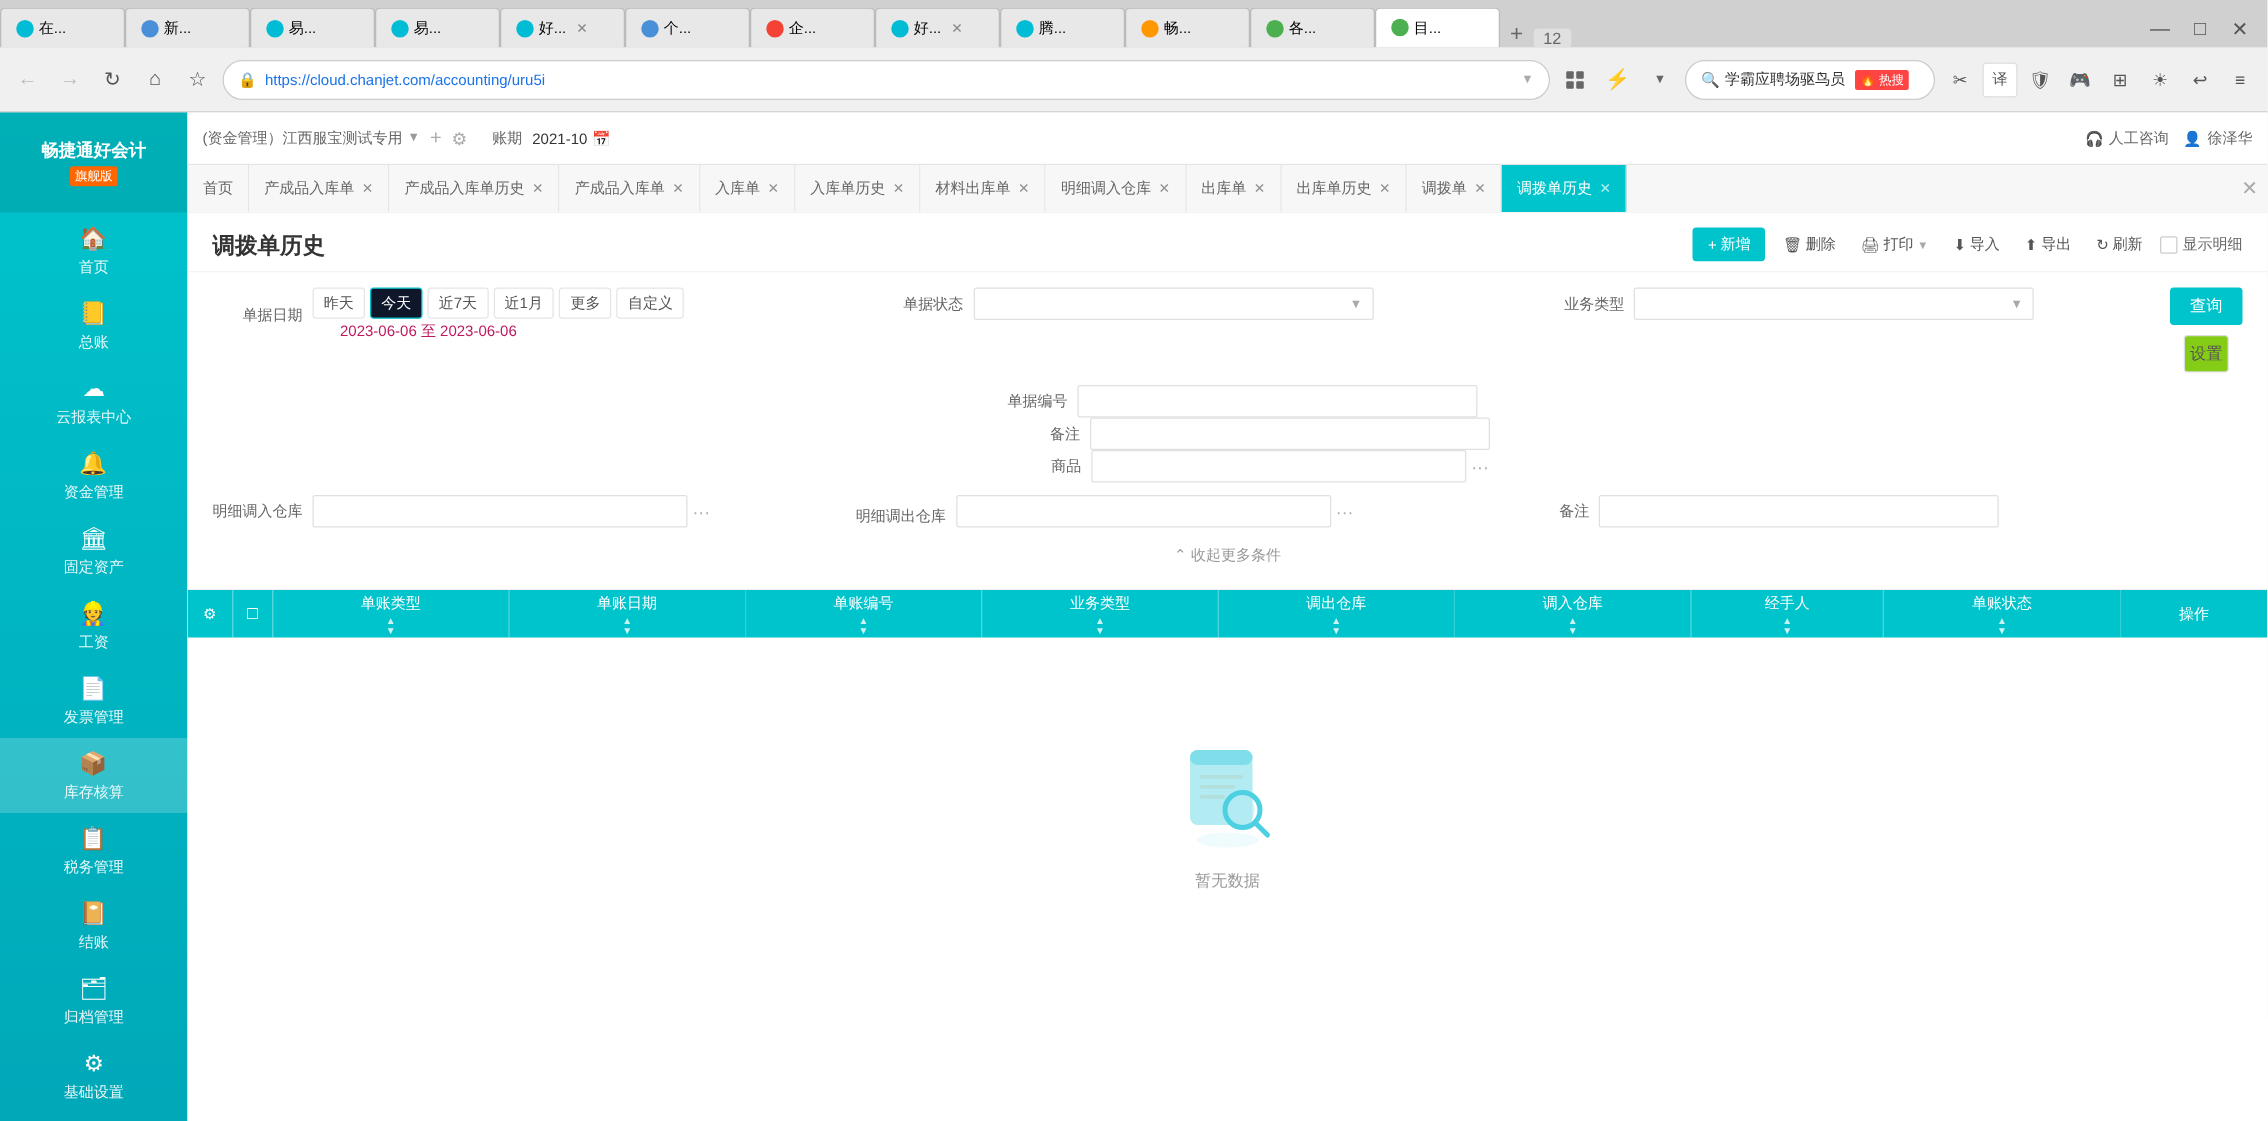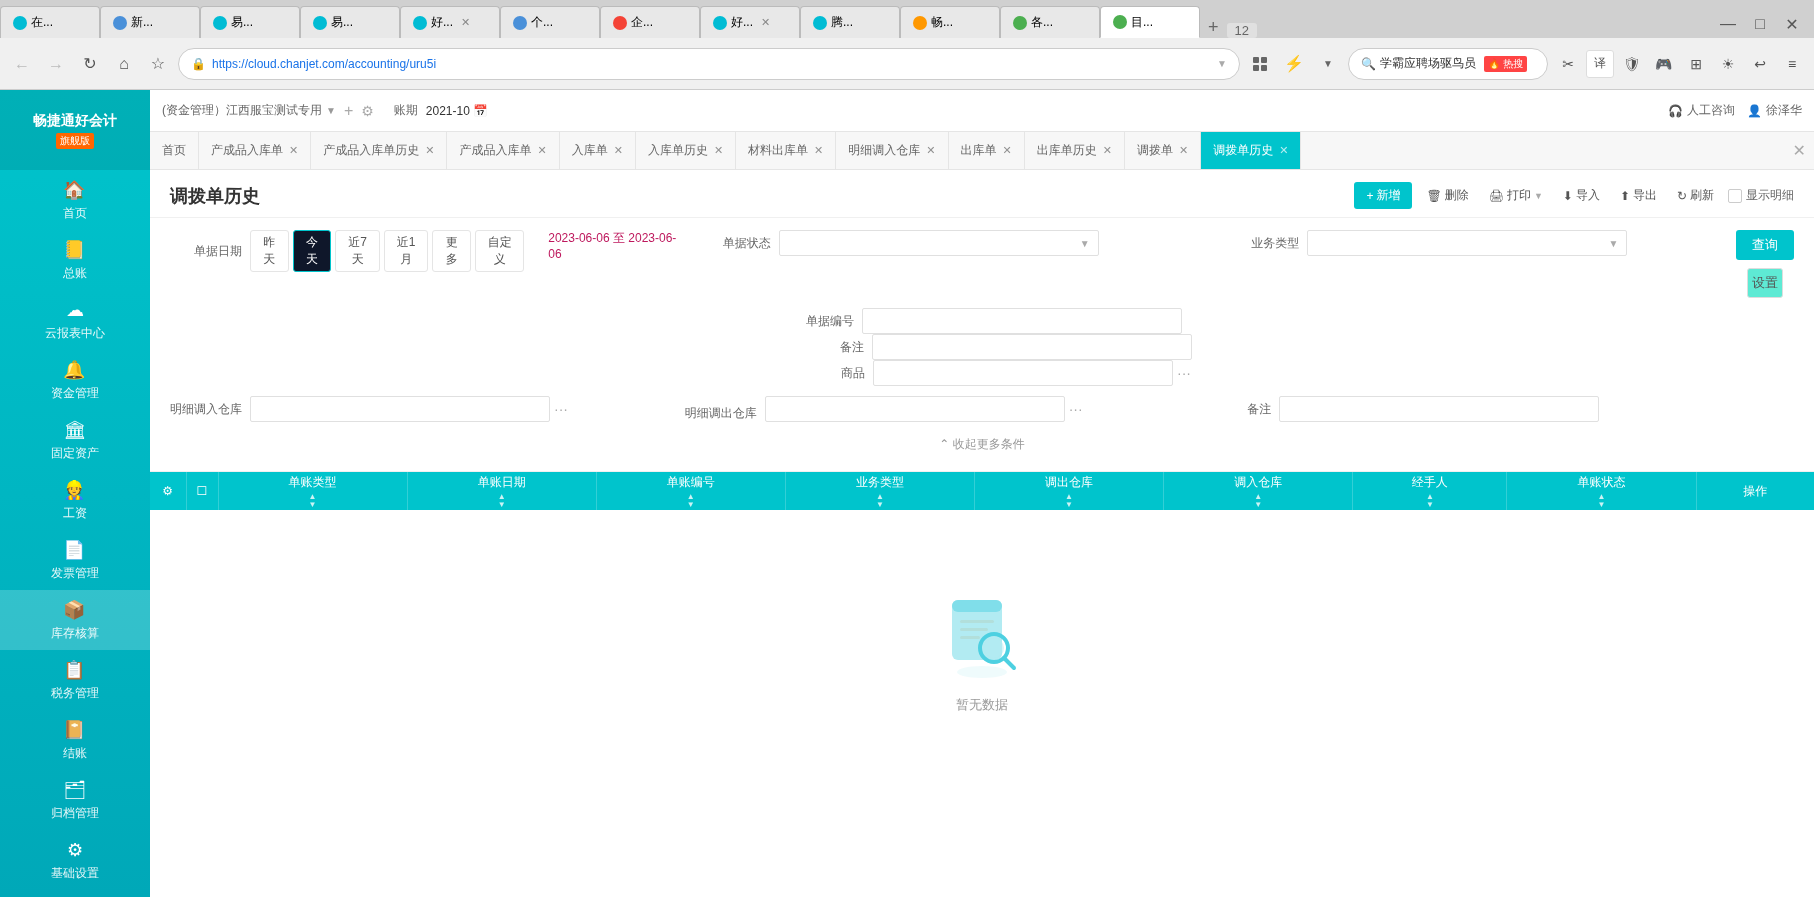--- a/index.html
+++ b/index.html
@@ -83,21 +83,21 @@
     .sort-arrows { display: flex; flex-direction: column; font-size: 8px; line-height: 1; opacity: 0.8; }
     .gear-th { width: 36px; }
     .check-th { width: 32px; }
 
     
     .empty-state { display: flex; flex-direction: column; align-items: center; justify-content: center; padding: 80px 20px; }
     .empty-text { font-size: 13px; color: #999; margin-top: 16px; }
 
     
     .query-btn { background: #00c4cc; color: #fff; border: none; padding: 6px 16px; border-radius: 3px; font-size: 13px; cursor: pointer; }
-    .settings-btn { background: #5eead4; color: #555; border: 1px solid #ddd; padding: 5px 4px; border-radius: 3px; font-size: 13px; cursor: pointer; margin-top: 4px; }
+    .settings-btn { background: #84cc16; color: #555; border: 1px solid #ddd; padding: 5px 4px; border-radius: 3px; font-size: 13px; cursor: pointer; margin-top: 4px; }
 
     .filter-actions { display: flex; flex-direction: column; align-items: center; justify-content: flex-start; gap: 4px; padding-top: 0; flex-shrink: 0; }
 
     .wide-input { width: 320px; border: 1px solid #e0e0e0; height: 26px; padding: 0 8px; font-size: 12px; border-radius: 2px; outline: none; }
     .dropdown-wrap { display: flex; align-items: center; border: 1px solid #e0e0e0; height: 26px; border-radius: 2px; background: #fff; width: 320px; padding: 0 8px; cursor: pointer; }
     .dropdown-wrap .dd-text { flex: 1; font-size: 12px; color: #333; }
     .dropdown-wrap .dd-arrow { font-size: 10px; color: #aaa; }
 
     .scrollbar-thin::-webkit-scrollbar { height: 6px; width: 6px; }
     .scrollbar-thin::-webkit-scrollbar-track { background: #f0f0f0; }
@@ -384,21 +384,21 @@
           <span>显示明细</span>
         </div>
       </div>
     </div>
 
     <div class="filter-area">
 
       <div style="display:flex;align-items:flex-start;margin-bottom:10px;">
         <div style="display:flex;align-items:center;flex:1;">
           <span class="filter-label">单据日期</span>
-          <div style="display:flex;flex-direction:row;gap:2px;">
+          <div style="display:flex;flex-direction:column;gap:2px;">
             <div style="display:flex;align-items:center;gap:4px;">
               <button class="date-btn">昨天</button>
               <button class="date-btn active">今天</button>
               <button class="date-btn">近7天</button>
               <button class="date-btn">近1月</button>
               <button class="date-btn">更多</button>
               <button class="date-btn">自定义</button>
             </div>
             <span class="date-range">2023-06-06 至 2023-06-06</span>
           </div>

